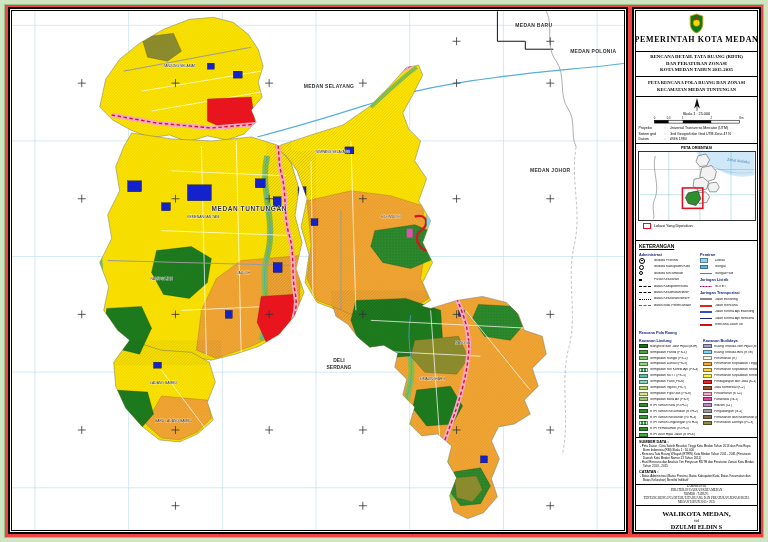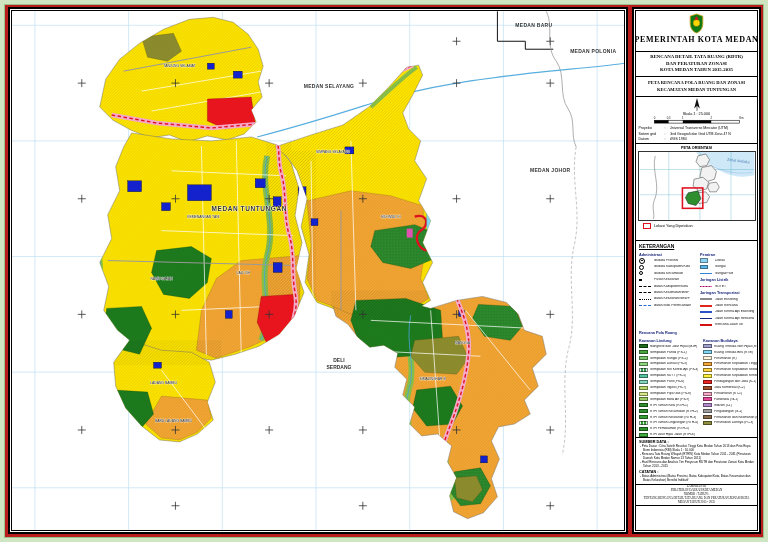--- a/index.html
+++ b/index.html
@@ -1,17 +1,17 @@
 <!DOCTYPE html>
 <html><head>
 <meta charset="utf-8">
 <style>
   html,body{margin:0;padding:0;background:#fff;}
   *{box-sizing:border-box;}
-  .page{position:relative;width:768px;height:542px;background:#b91c1c;border:4px solid #cfe5c2;outline:1px solid #9cc08c;outline-offset:-5px;font-family:"Liberation Sans",sans-serif;overflow:hidden;}
+  .page{position:relative;width:768px;height:542px;background:#ef4444;border:4px solid #cfe5c2;outline:1px solid #9cc08c;outline-offset:-5px;font-family:"Liberation Sans",sans-serif;overflow:hidden;}
   .frame{position:absolute;border:2px solid #000;background:#fff;}
   .frame-inner{position:absolute;inset:1px;border:1px solid #000;overflow:hidden;}
   #map-frame{left:4px;top:3px;width:620px;height:527px;}
   #panel-frame{left:628px;top:3px;width:129px;height:527px;}
   .panel-col{position:absolute;inset:1px;border:1px solid #000;display:flex;flex-direction:column;overflow:hidden;background:#fff;}
   .sec{border-bottom:1.5px solid #000;flex:none;position:relative;overflow:hidden;padding:1px 3px;}
   
   .s-logo{height:41px;display:flex;flex-direction:column;align-items:center;justify-content:flex-start;padding-top:2px;}
   .org-name{font-family:"Liberation Serif",serif;font-weight:bold;font-size:8px;letter-spacing:.6px;margin-top:1px;white-space:nowrap;}
   .s-title{height:25px;display:flex;flex-direction:column;align-items:center;justify-content:center;}
@@ -703,16 +703,21 @@
 
           <div class="lamp-line">LAMPIRAN III</div>
 
           <div class="lamp-line">PERATURAN DAERAH KOTA MEDAN</div>
 
           <div class="lamp-line">NOMOR :          TAHUN :</div>
 
           <div class="lamp-line">TENTANG RENCANA DETAIL TATA RUANG DAN PERATURAN ZONASI KOTA MEDAN TAHUN 2015 - 2035</div>
         </div>
 
+      <div class="sec s-sign">
+        <div class="sign-holder">WALIKOTA MEDAN,</div>
+        <div class="sign-ttd">ttd</div>
+        <div class="sign-name">DZULMI ELDIN S</div>
+      </div>
 
     </div>
   </div>
 </div>
 
 </body></html>

